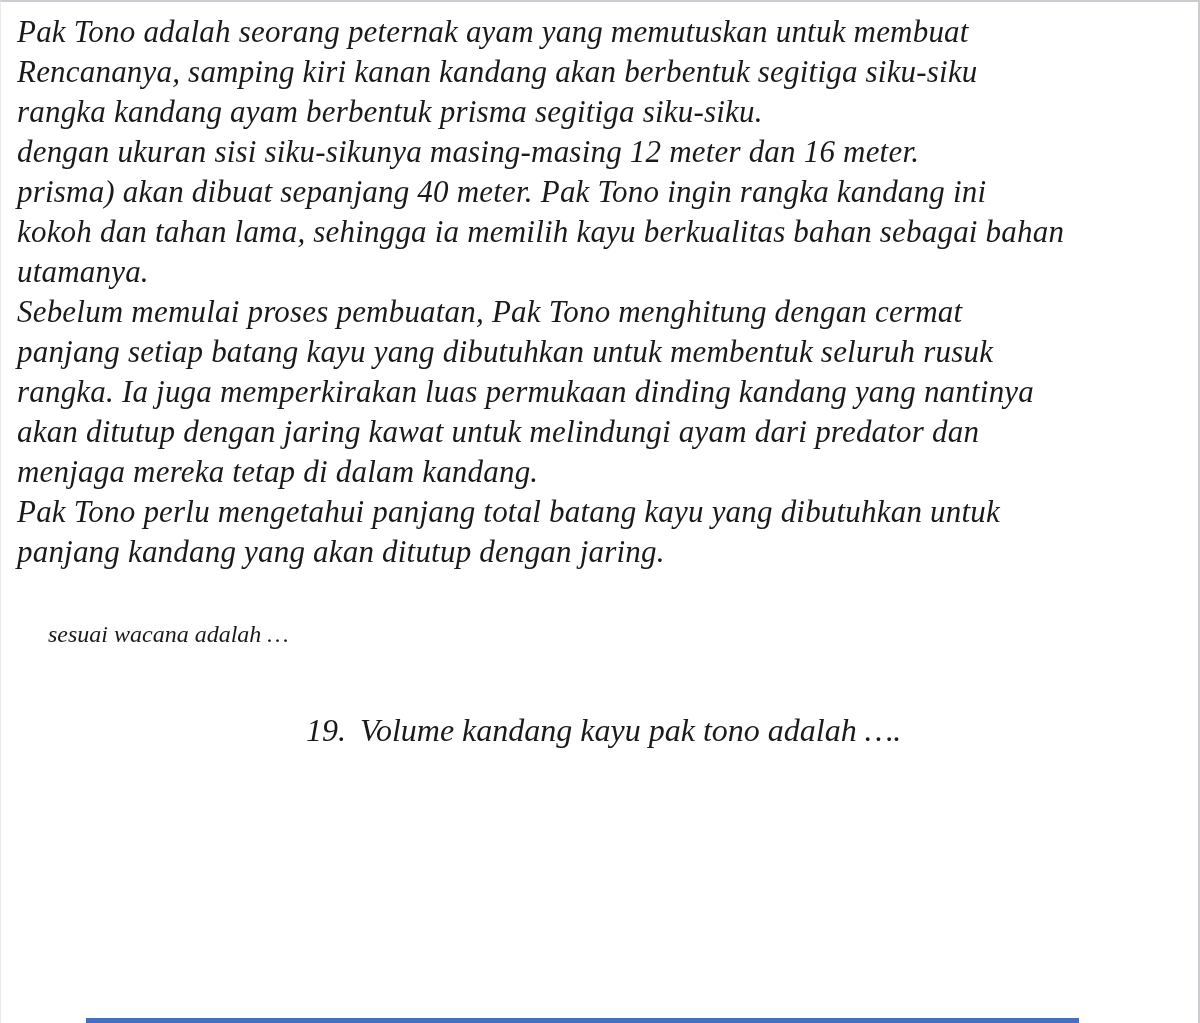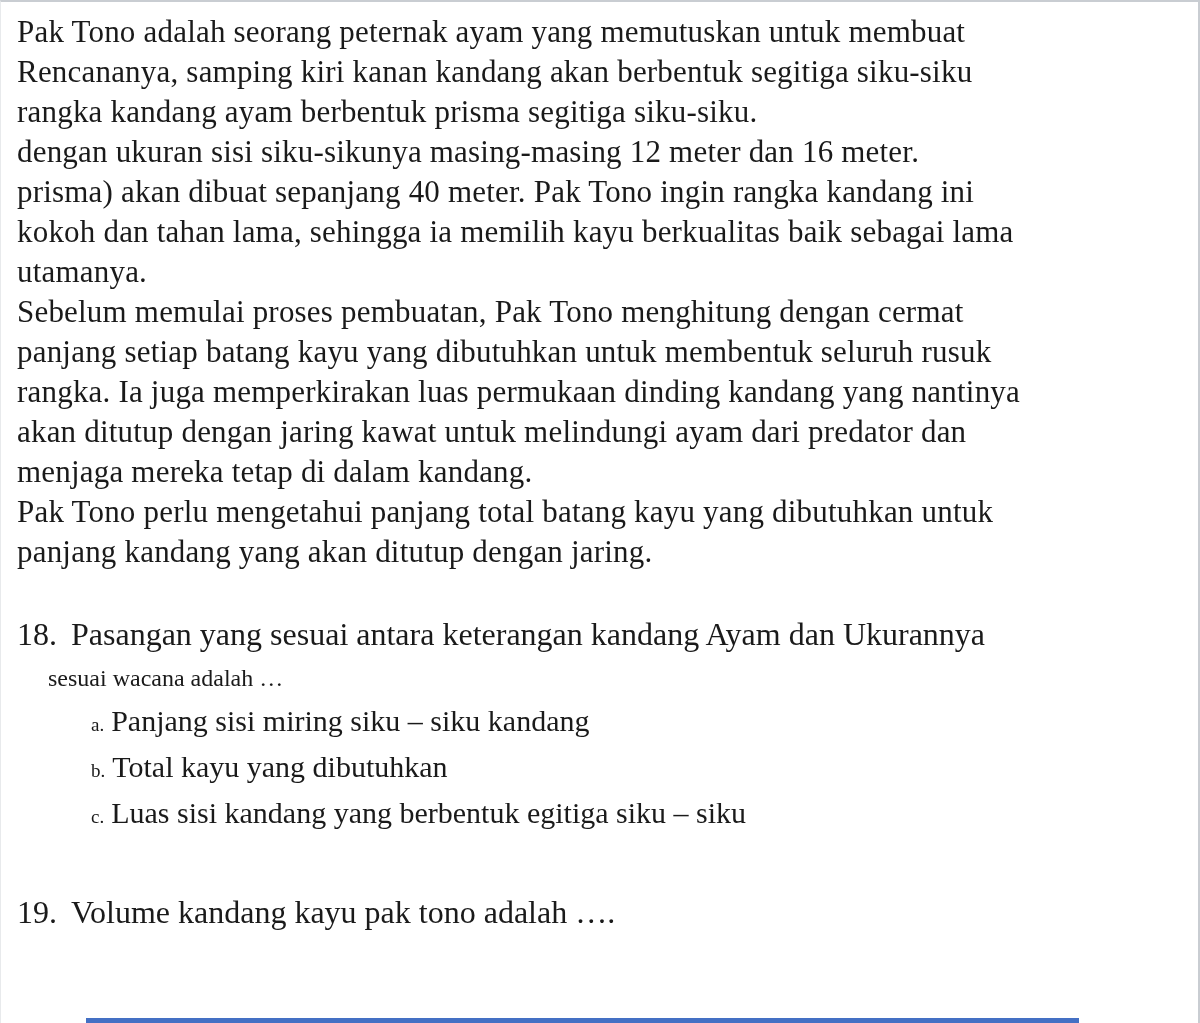--- a/index.html
+++ b/index.html
@@ -12,20 +12,21 @@
     width: 1200px;
     height: 1023px;
     background: #ffffff;
     overflow: hidden;
     box-sizing: border-box;
     border-top: 2px solid #c9cdd2;
     border-right: 2px solid #c9cdd2;
     border-left: 1px solid #e8eaec;
     font-family: "Liberation Serif", "DejaVu Serif", serif;
     color: #1a1a1a;
+    font-style: italic;
   }
   .content {
     position: absolute;
     left: 16px;
     top: 10px;
     right: 8px;
   }
   .passage-line {
     font-size: 31px;
     line-height: 40px;
@@ -58,20 +59,21 @@
     font-size: 30px;
     line-height: 42px;
     white-space: nowrap;
   }
   .option-marker {
     font-size: 19px;
     margin-right: 7px;
   }
   .q19 {
     margin-top: 52px;
+    text-align: center;
   }
   .bottom-rule {
     position: absolute;
     left: 85px;
     top: 1016px;
     width: 993px;
     height: 5px;
     background: #4470c4;
   }
 </style>
@@ -80,47 +82,33 @@
 
 <div class="page">
   <div class="content">
 
     <div>
       <div class="passage-line">Pak Tono adalah seorang peternak ayam yang memutuskan untuk membuat</div>
       <div class="passage-line">Rencananya, samping kiri kanan kandang akan berbentuk segitiga siku-siku</div>
       <div class="passage-line">rangka kandang ayam berbentuk prisma segitiga siku-siku.</div>
       <div class="passage-line">dengan ukuran sisi siku-sikunya masing-masing 12 meter dan 16 meter.</div>
       <div class="passage-line">prisma) akan dibuat sepanjang 40 meter. Pak Tono ingin rangka kandang ini</div>
-      <div class="passage-line">kokoh dan tahan lama, sehingga ia memilih kayu berkualitas baik sebagai lama</div>
+      <div class="passage-line">kokoh dan tahan lama, sehingga ia memilih kayu berkualitas bahan sebagai bahan</div>
       <div class="passage-line">utamanya.</div>
       <div class="passage-line">Sebelum memulai proses pembuatan, Pak Tono menghitung dengan cermat</div>
       <div class="passage-line">panjang setiap batang kayu yang dibutuhkan untuk membentuk seluruh rusuk</div>
       <div class="passage-line">rangka. Ia juga memperkirakan luas permukaan dinding kandang yang nantinya</div>
       <div class="passage-line">akan ditutup dengan jaring kawat untuk melindungi ayam dari predator dan</div>
       <div class="passage-line">menjaga mereka tetap di dalam kandang.</div>
       <div class="passage-line">Pak Tono perlu mengetahui panjang total batang kayu yang dibutuhkan untuk</div>
       <div class="passage-line">panjang kandang yang akan ditutup dengan jaring.</div>
     </div>
 
     <div class="question q18">
-      <div class="q-line1">
-        <span class="q-num">18.</span><span>Pasangan yang sesuai antara keterangan kandang Ayam dan Ukurannya</span>
-      </div>
       <div class="q-line2">sesuai wacana adalah …</div>
-      <div class="options">
-        <div class="option-row">
-          <span class="option-marker">a.</span><span>Panjang sisi miring siku – siku kandang</span>
-        </div>
-        <div class="option-row">
-          <span class="option-marker">b.</span><span>Total kayu yang dibutuhkan</span>
-        </div>
-        <div class="option-row">
-          <span class="option-marker">c.</span><span>Luas sisi kandang yang berbentuk egitiga siku – siku</span>
-        </div>
-      </div>
     </div>
 
     <div class="question q19">
       <div class="q-line1">
         <span class="q-num">19.</span><span>Volume kandang kayu pak tono adalah ….</span>
       </div>
     </div>
 
   </div>
 

